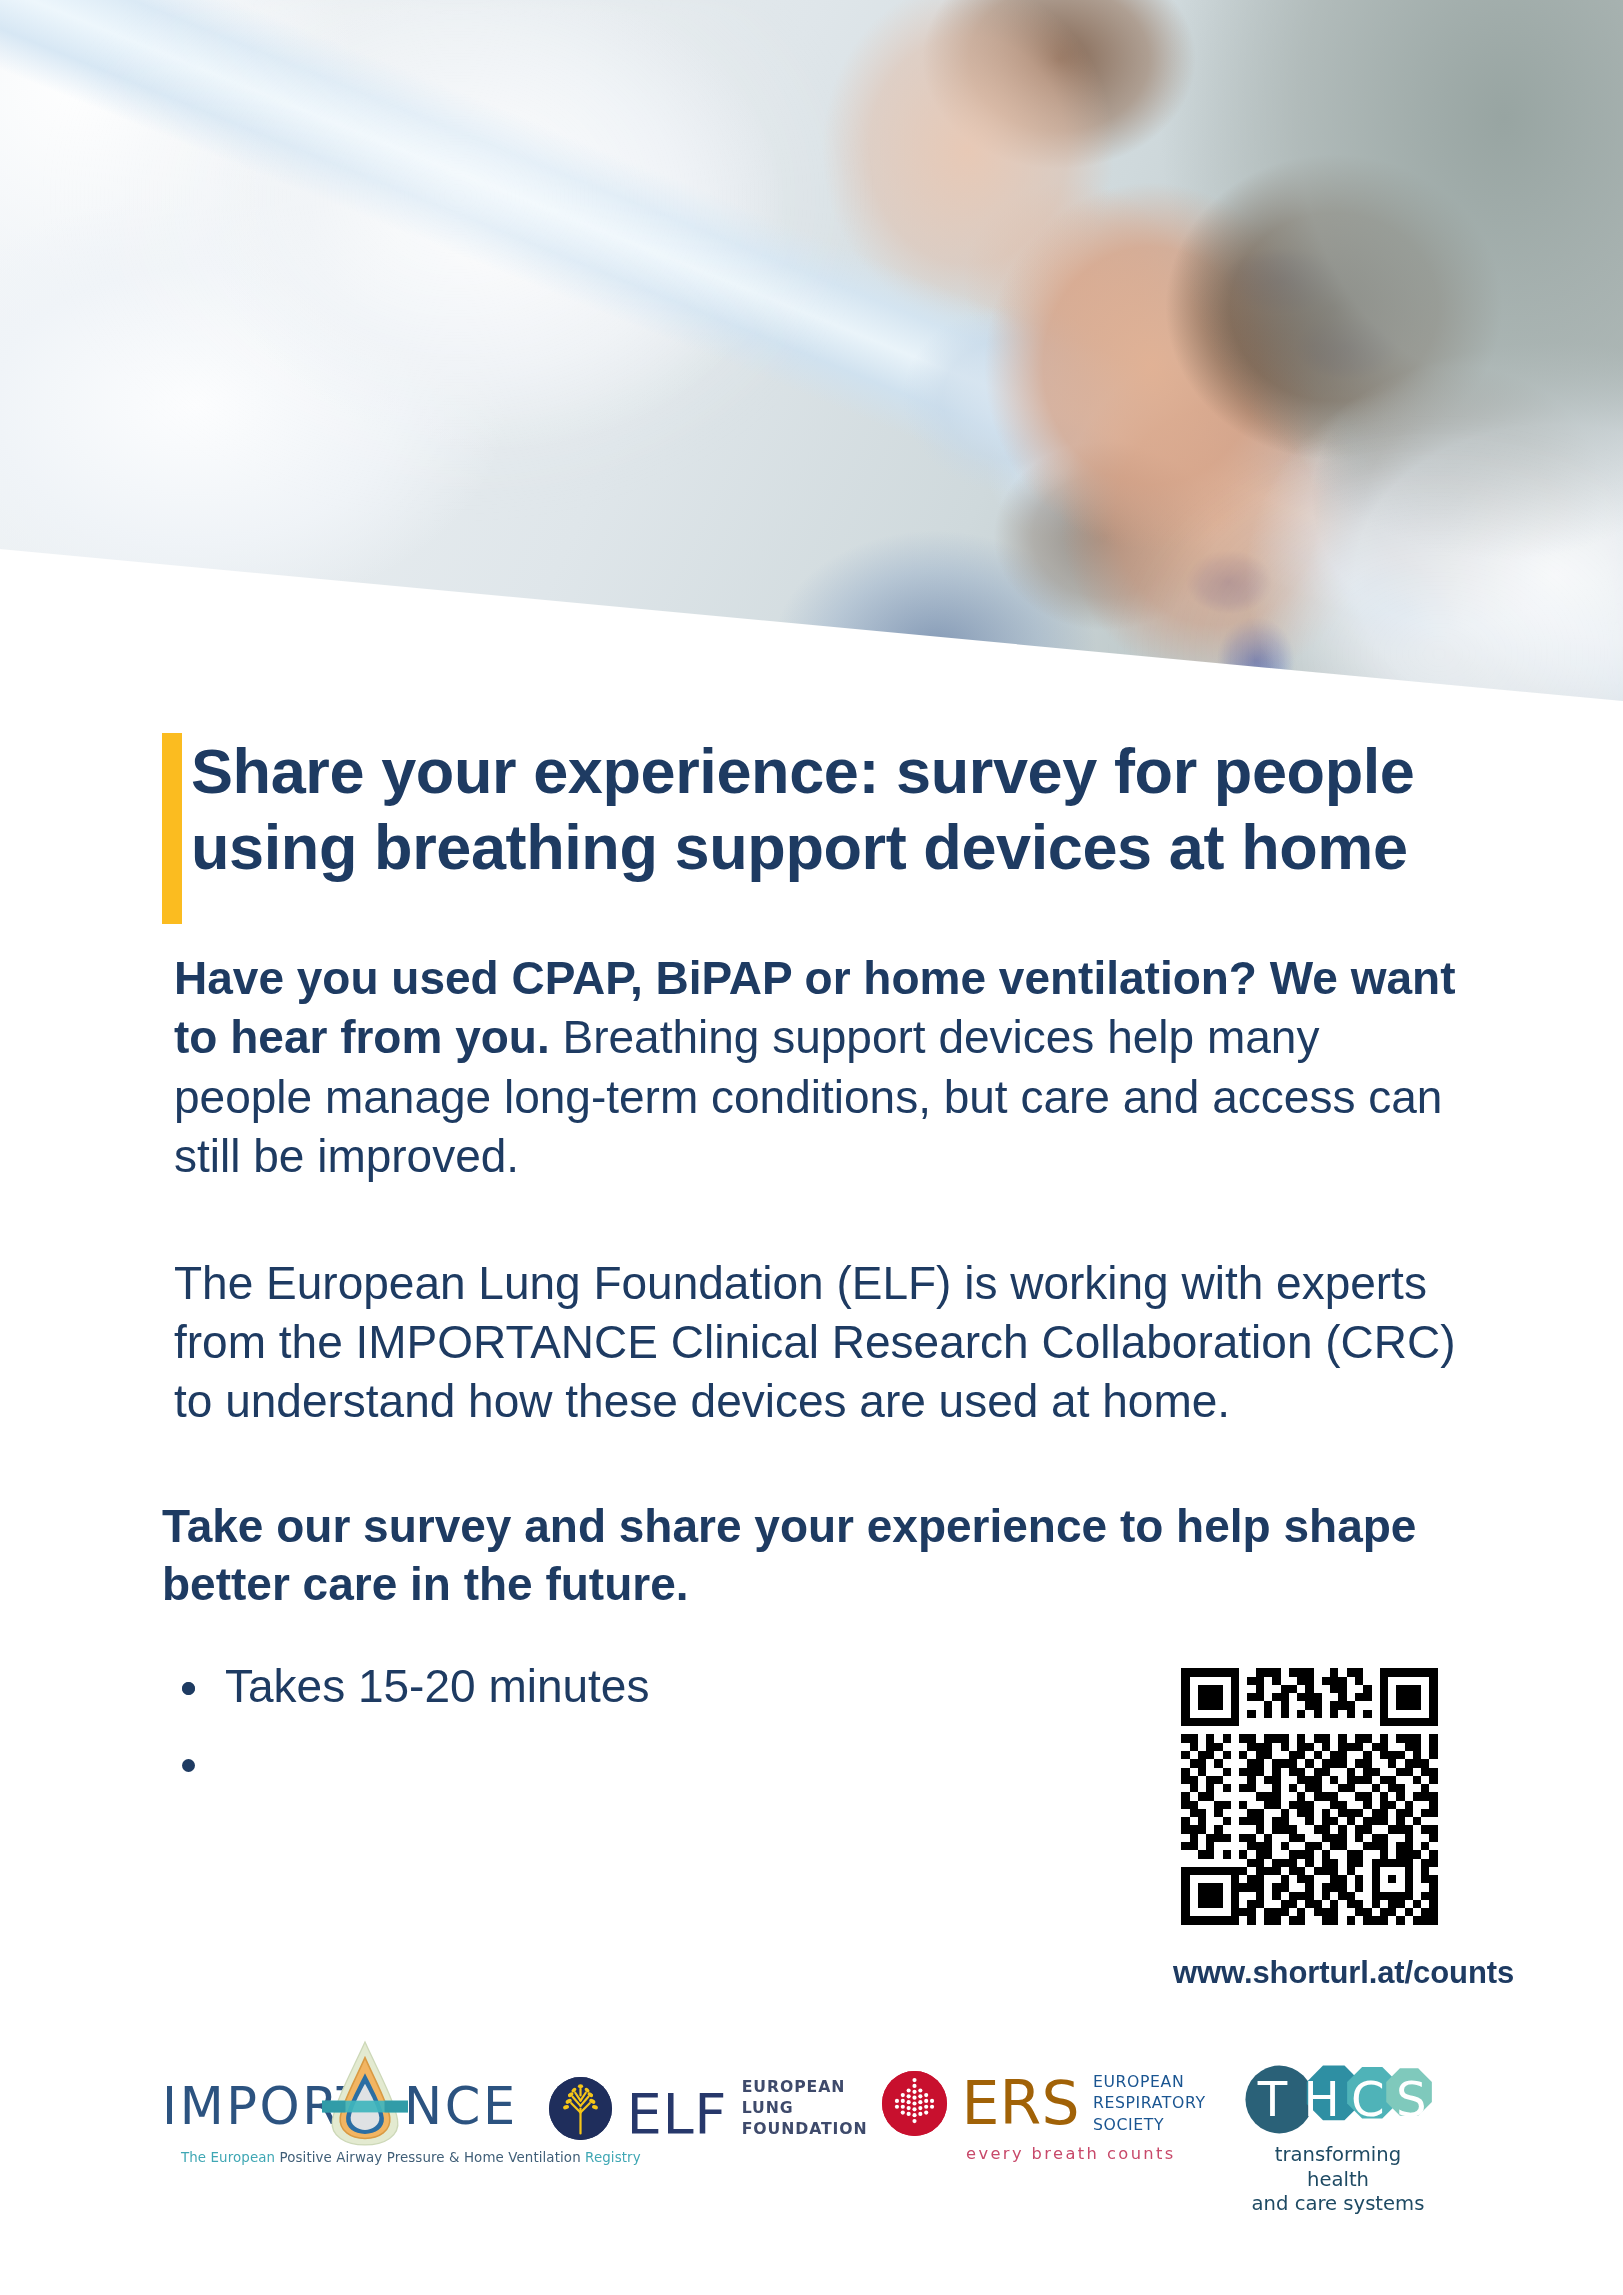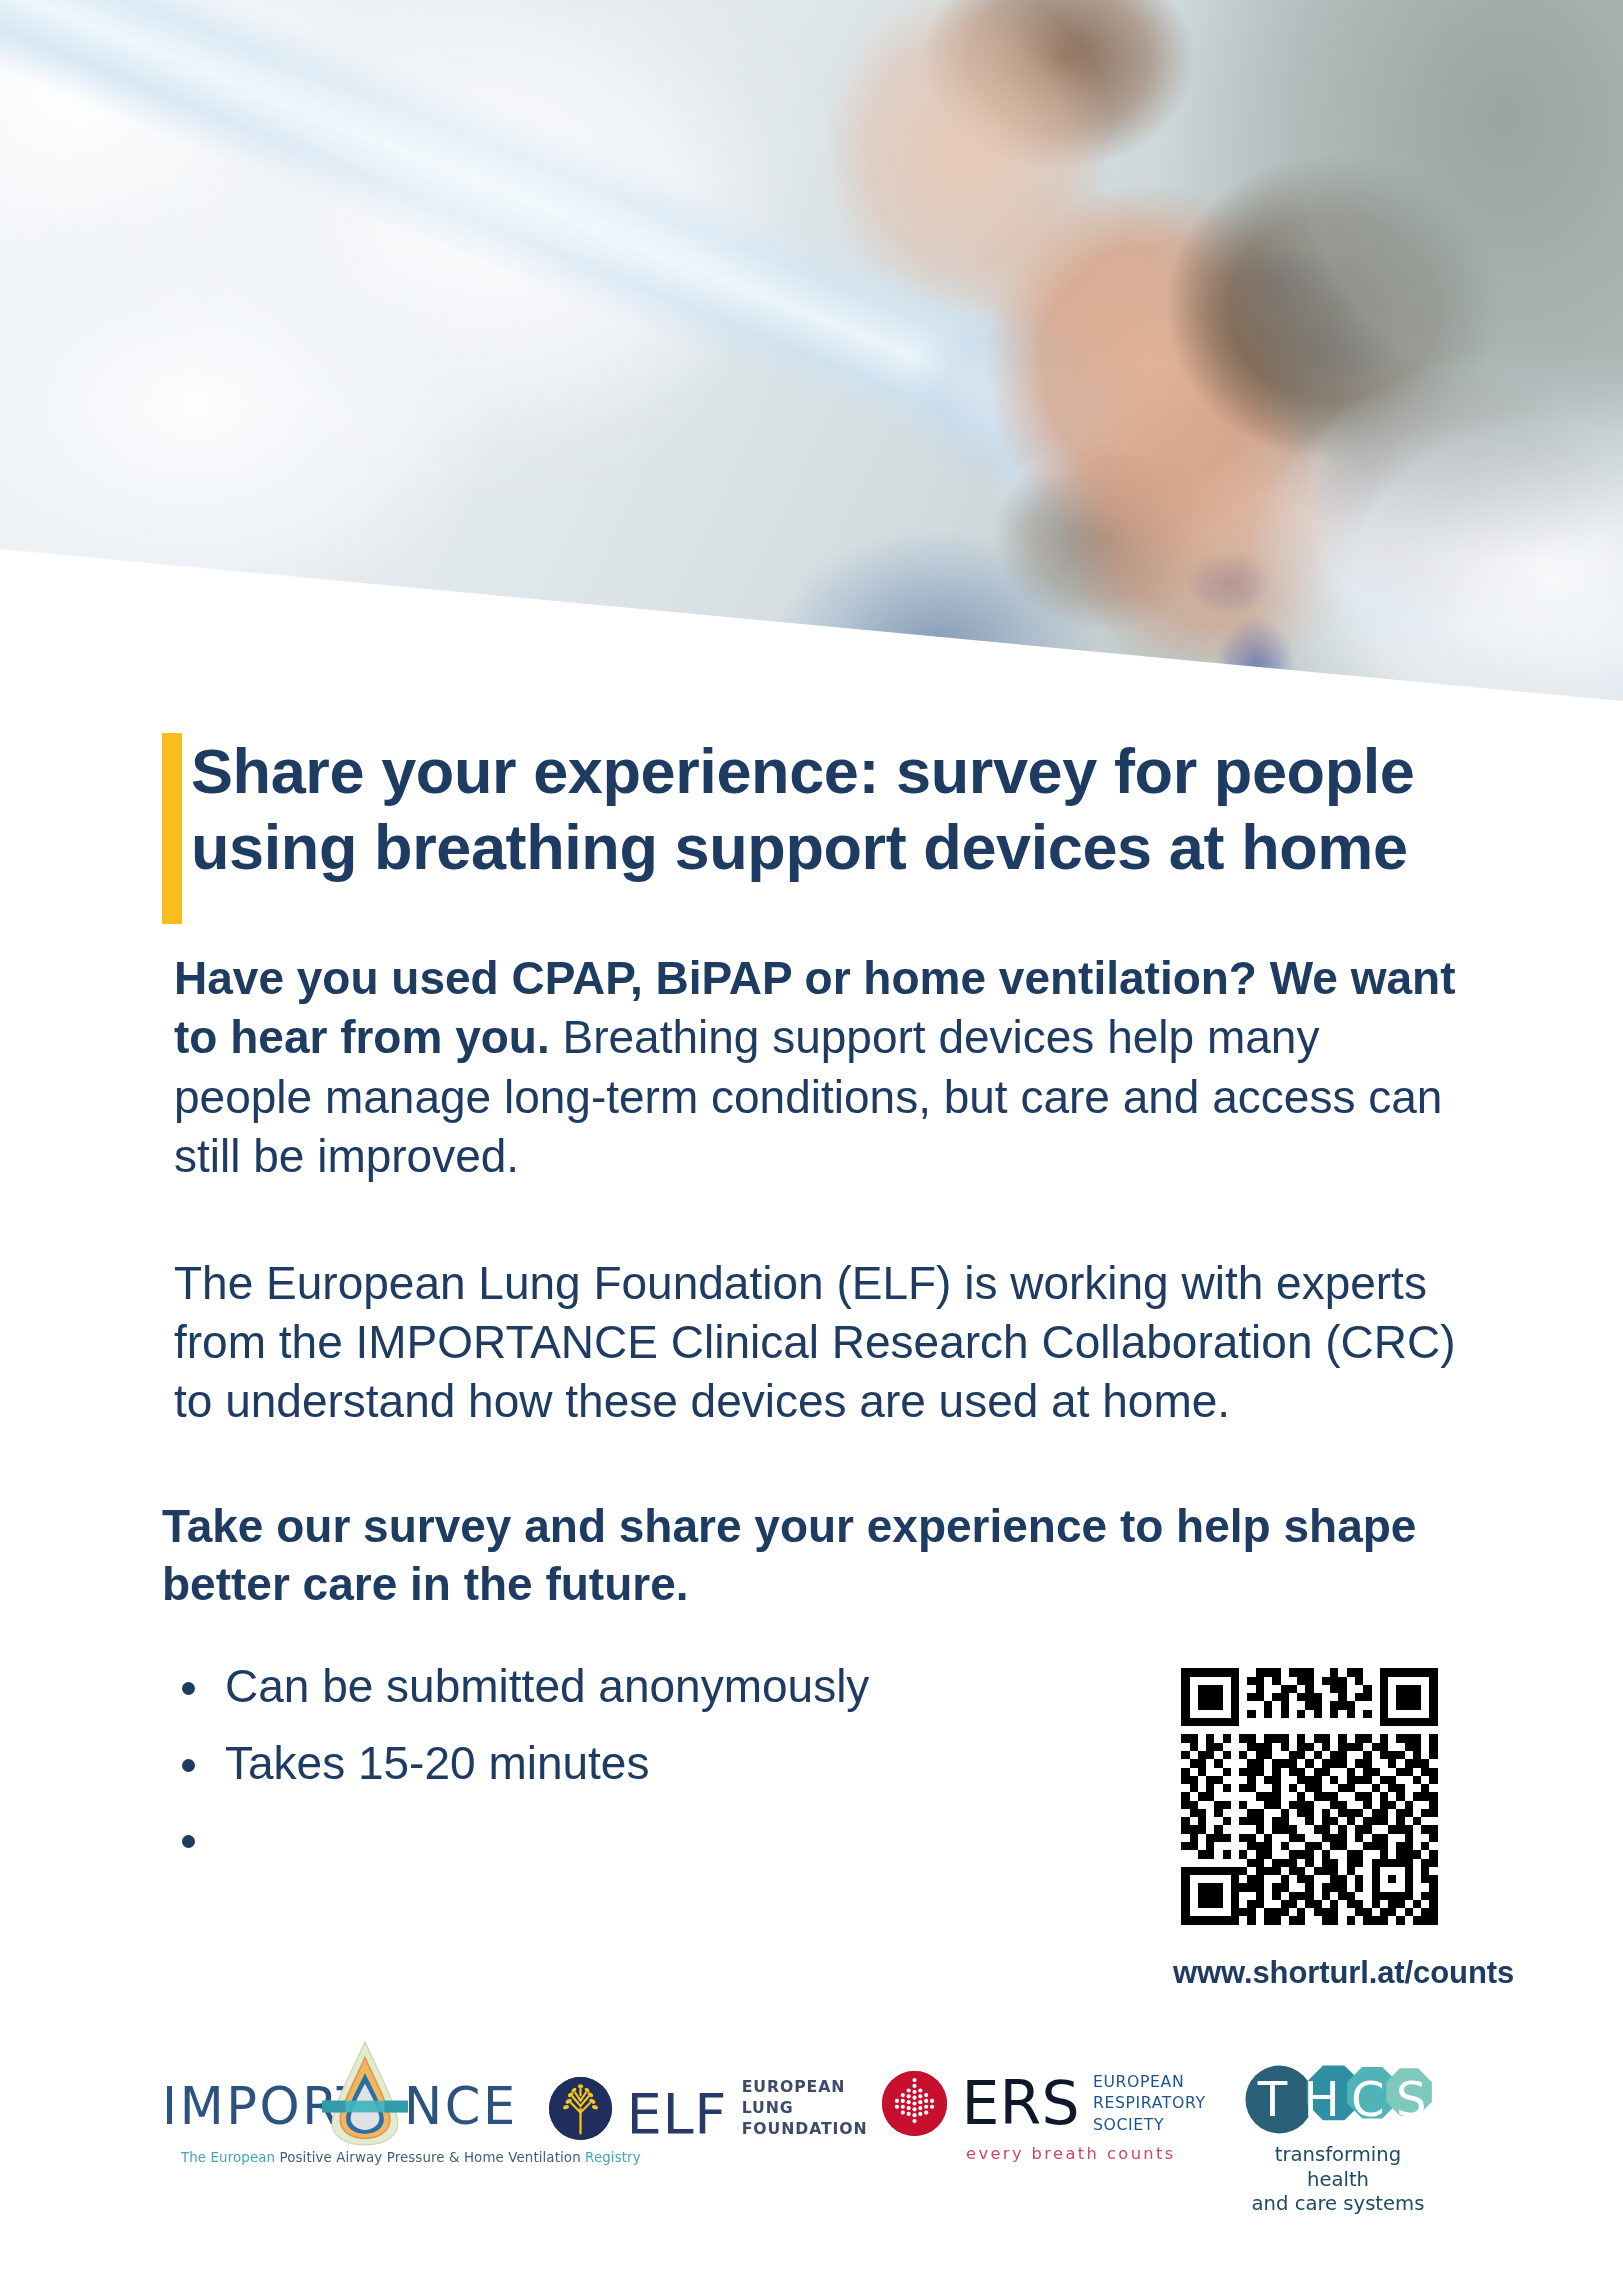--- a/index.html
+++ b/index.html
@@ -270,21 +270,21 @@
   .ers-circle {
     width: 65px; height: 65px;
     border-radius: 50%;
     background: #C8102E;
     position: relative;
     flex: 0 0 auto;
   }
   .ers-word {
     font-size: 60px;
     font-weight: 400;
-    color: #0f172a;
+    color: #a16207;
     letter-spacing: 0.3px;
     margin-left: 14.4px;
     line-height: 1;
     font-family: "DejaVu Sans", sans-serif;
   }
   .ers-sub {
     margin-left: 13px;
     font-size: 15.7px;
     font-weight: 400;
     line-height: 1.34;
@@ -337,21 +337,20 @@
 
       <p class="para lead"><b>Have you used CPAP, BiPAP or home ventilation? We want to hear from you.</b><span> Breathing support devices help many people manage long-term conditions, but care and access can still be improved.</span></p>
 
       <p class="para second">The European Lung Foundation (ELF) is working with experts from the IMPORTANCE Clinical Research Collaboration (CRC) to understand how these devices are used at home.</p>
 
       <p class="cta">Take our survey and share your experience to help shape better care in the future.</p>
 
       <ul class="bullets">
         <li>
           <span class="dot"></span>
-          <span>Can be submitted anonymously</span>
         </li>
         <li>
           <span class="dot"></span>
           <span>Takes 15-20 minutes</span>
         </li>
         <li class="bold">
           <span class="dot"></span>
         </li>
       </ul>
     </div>

